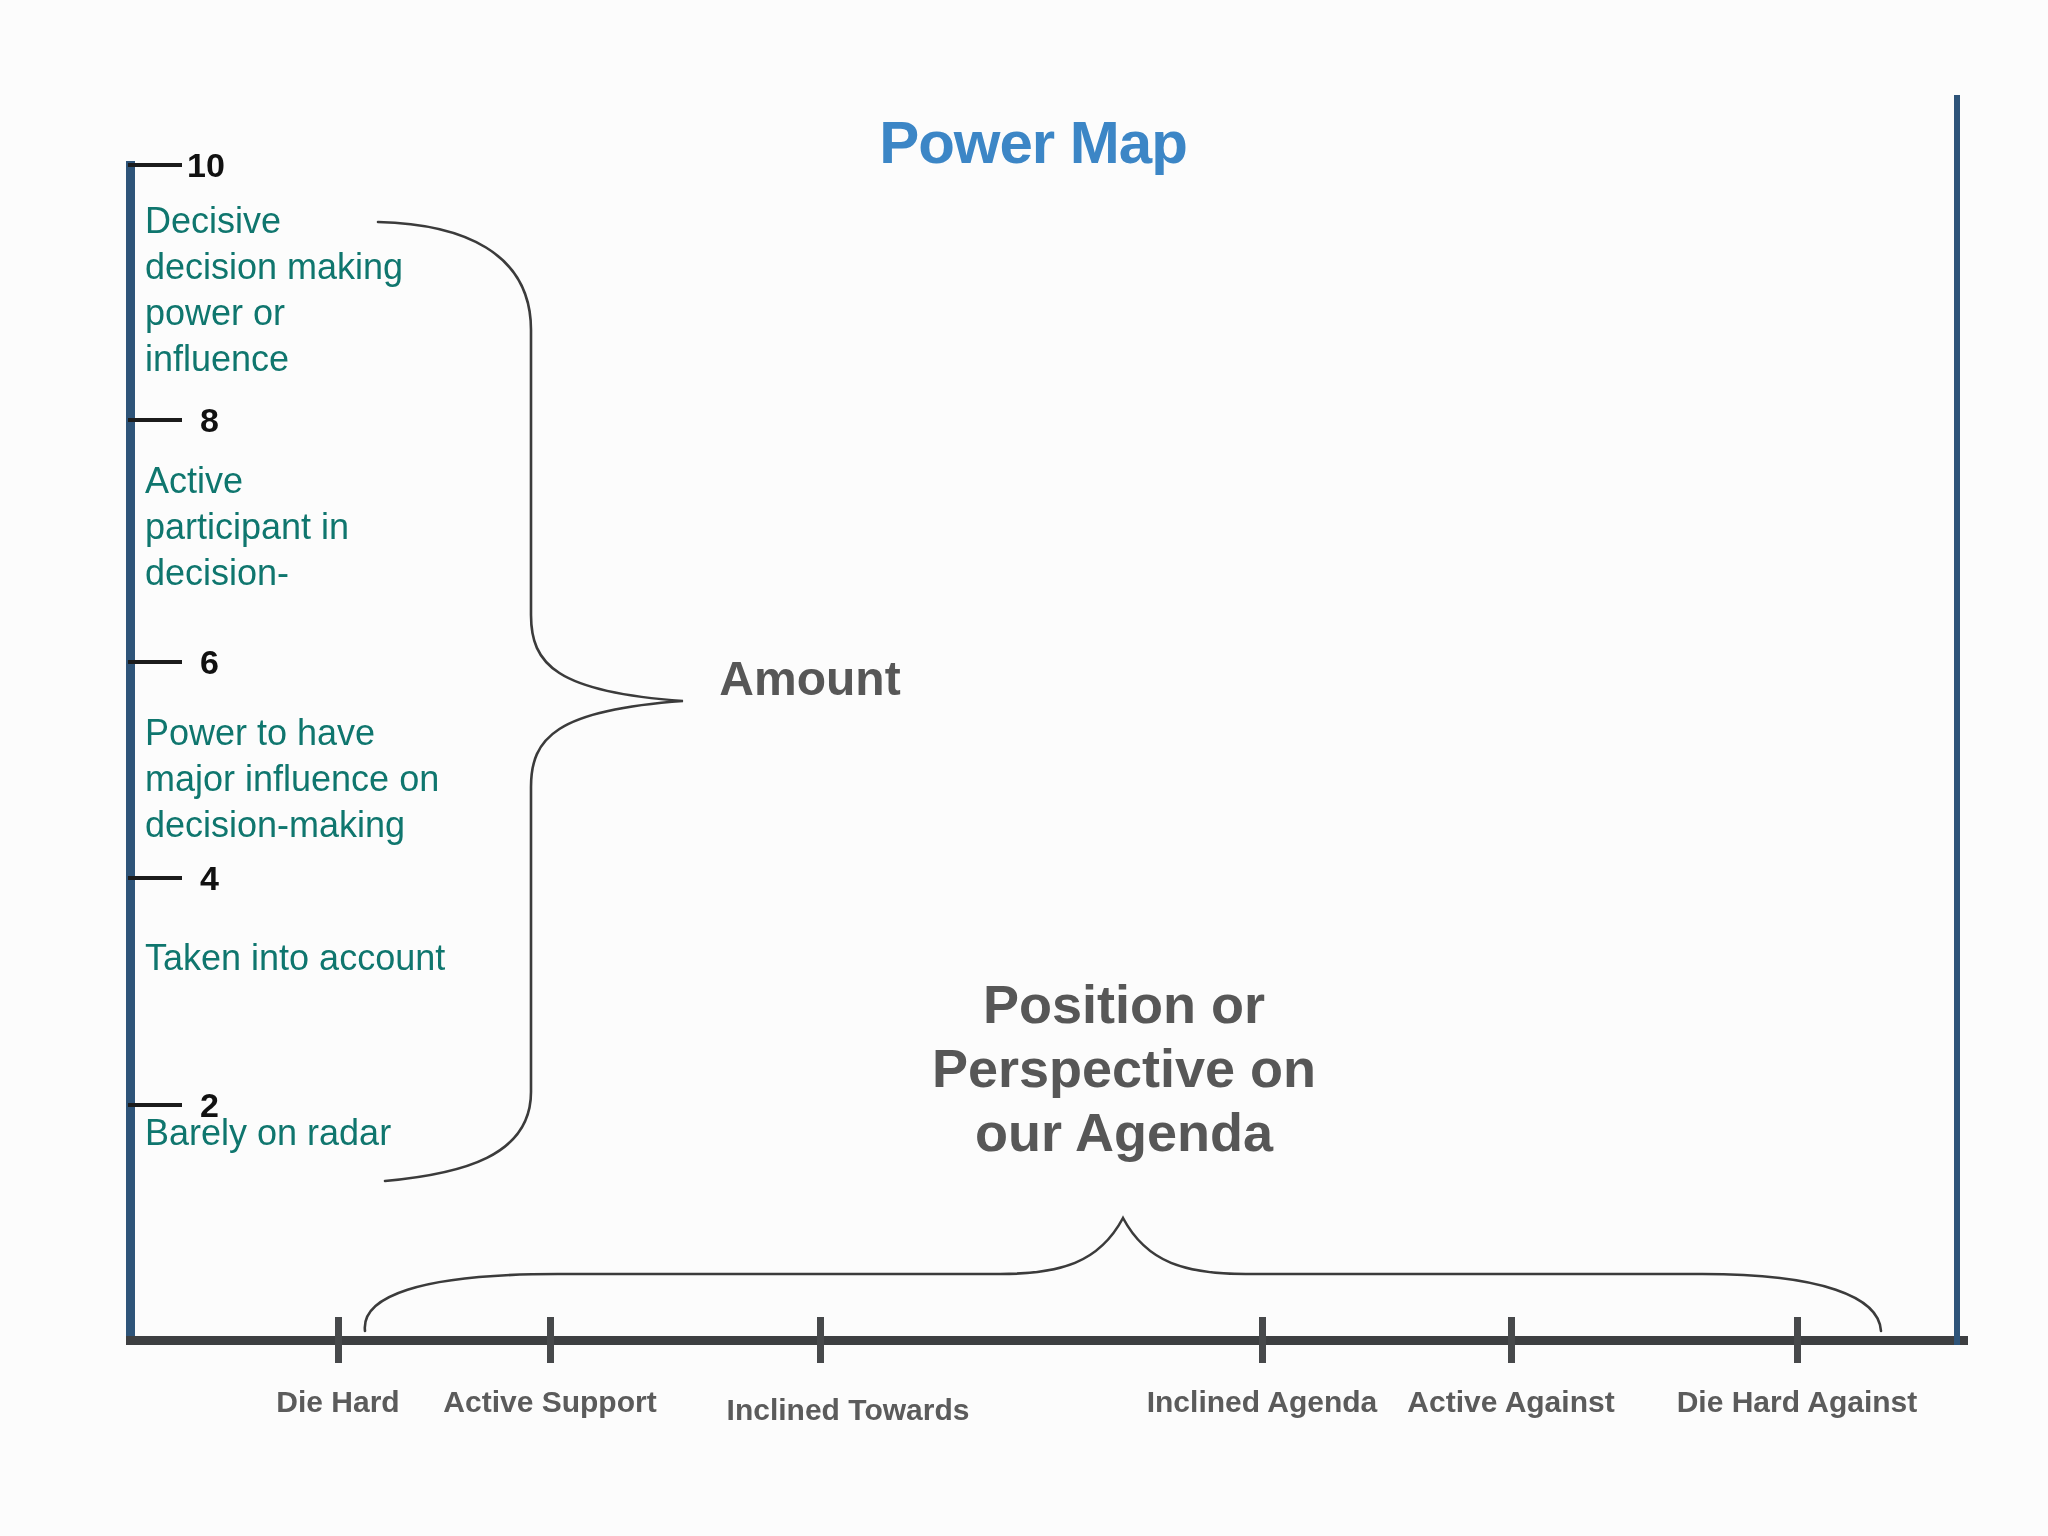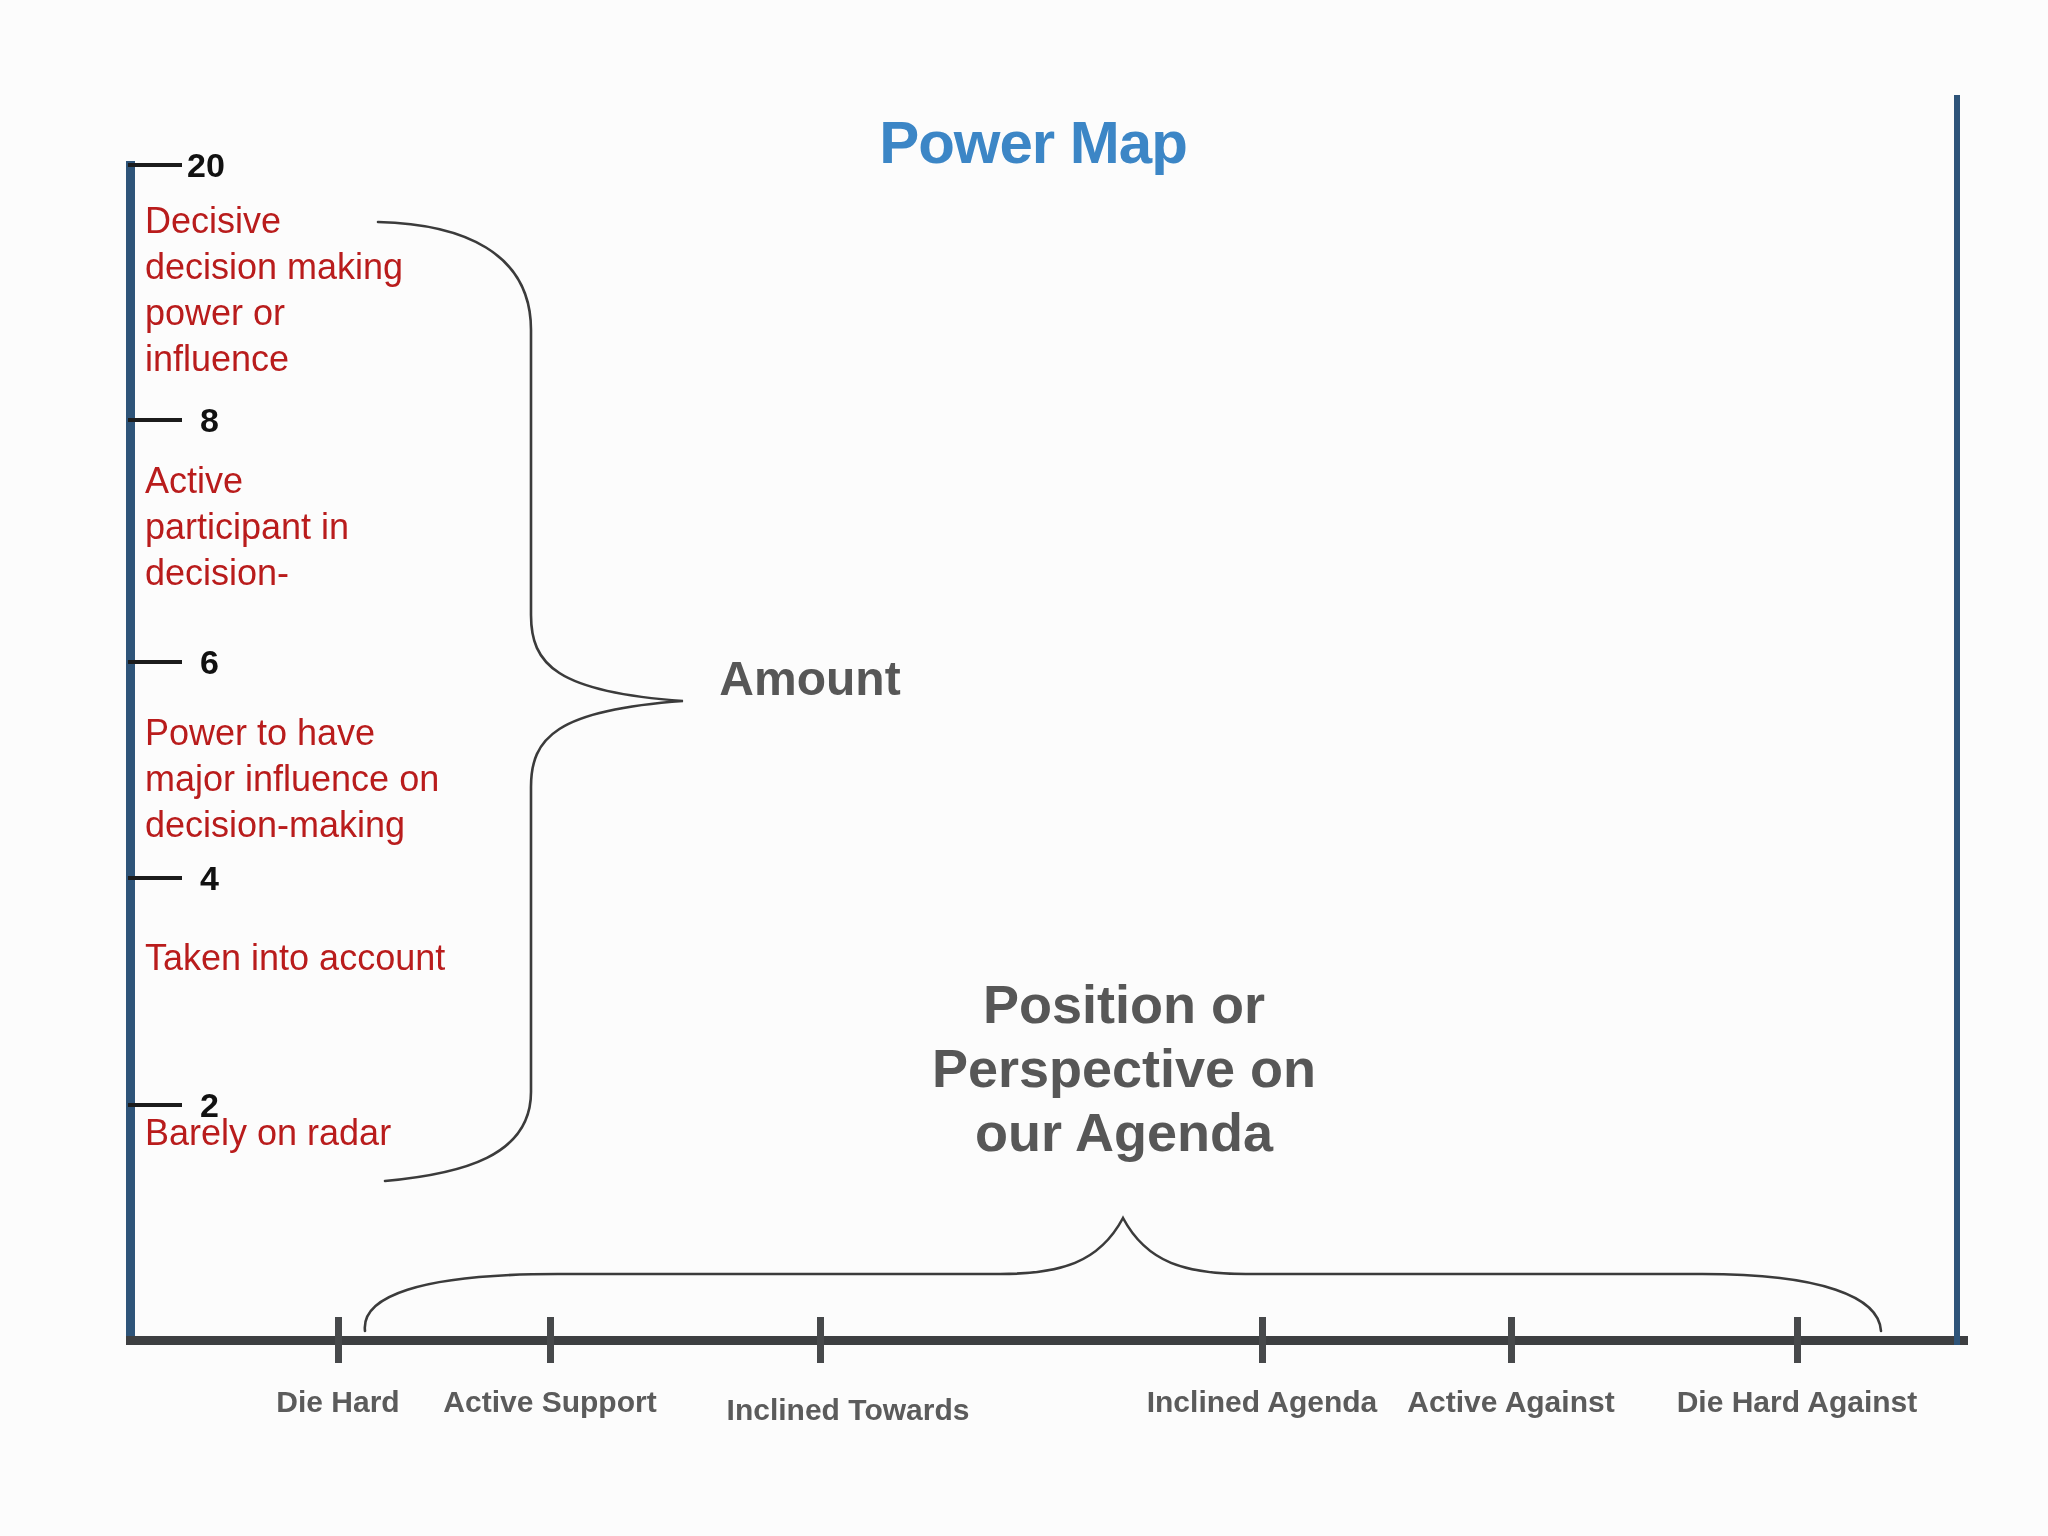--- a/index.html
+++ b/index.html
@@ -8,21 +8,21 @@
     font-family:"Liberation Sans", sans-serif;
   }
   .abs{position:absolute;}
   .title{
     font-size:60px;font-weight:bold;color:#3c86c6;text-align:center;letter-spacing:-1px;
   }
   .axis-line-v{background:#2e5479;}
   .axis-line-h{background:#3d3f41;}
   .ytick-line{background:#1c1c1c;height:4px;width:54px;left:128px;}
   .ytick-num{font-size:34px;font-weight:bold;color:#111111;line-height:34px;}
-  .ydesc{font-size:36px;color:#b91c1c;line-height:46px;text-align:left;width:300px;left:145px;}
+  .ydesc{font-size:36px;color:#0f766e;line-height:46px;text-align:left;width:300px;left:145px;}
   .xtick{background:#47494b;width:7px;height:46px;top:1317px;}
   .xlabel{font-size:30px;font-weight:bold;color:#5b5b5b;text-align:center;width:320px;top:1385px;}
   .amount-label{font-size:48px;font-weight:bold;color:#575757;text-align:center;line-height:62px;}
   .position-label{font-size:54px;font-weight:bold;color:#575757;text-align:center;line-height:64px;}
   svg.overlay{position:absolute;left:0;top:0;pointer-events:none;}
   .brace{fill:none;stroke:#3b3b3b;stroke-width:2.6;stroke-linecap:round;}
 </style>
 </head>
 <body>
 
@@ -33,21 +33,21 @@
   <div class="abs axis-line-v" style="left:126px;top:161px;width:9px;height:1184px;"></div>
   <div class="abs axis-line-h" style="left:126px;top:1336px;width:1842px;height:9px;"></div>
   <div class="abs axis-line-v" style="left:1954px;top:95px;width:6px;height:1250px;"></div>
 
   <div class="abs ytick-line" style="top:163px;"></div>
   <div class="abs ytick-line" style="top:418px;"></div>
   <div class="abs ytick-line" style="top:660px;"></div>
   <div class="abs ytick-line" style="top:876px;"></div>
   <div class="abs ytick-line" style="top:1103px;"></div>
 
-  <div class="abs ytick-num" style="left:187px;top:148px;">20</div>
+  <div class="abs ytick-num" style="left:187px;top:148px;">10</div>
   <div class="abs ytick-num" style="left:200px;top:403px;">8</div>
   <div class="abs ytick-num" style="left:200px;top:645px;">6</div>
   <div class="abs ytick-num" style="left:200px;top:861px;">4</div>
   <div class="abs ytick-num" style="left:200px;top:1088px;">2</div>
 
   <div class="abs ydesc" style="top:198px;">
     <div>Decisive</div>
     <div>decision making</div>
     <div>power or</div>
     <div>influence</div>

